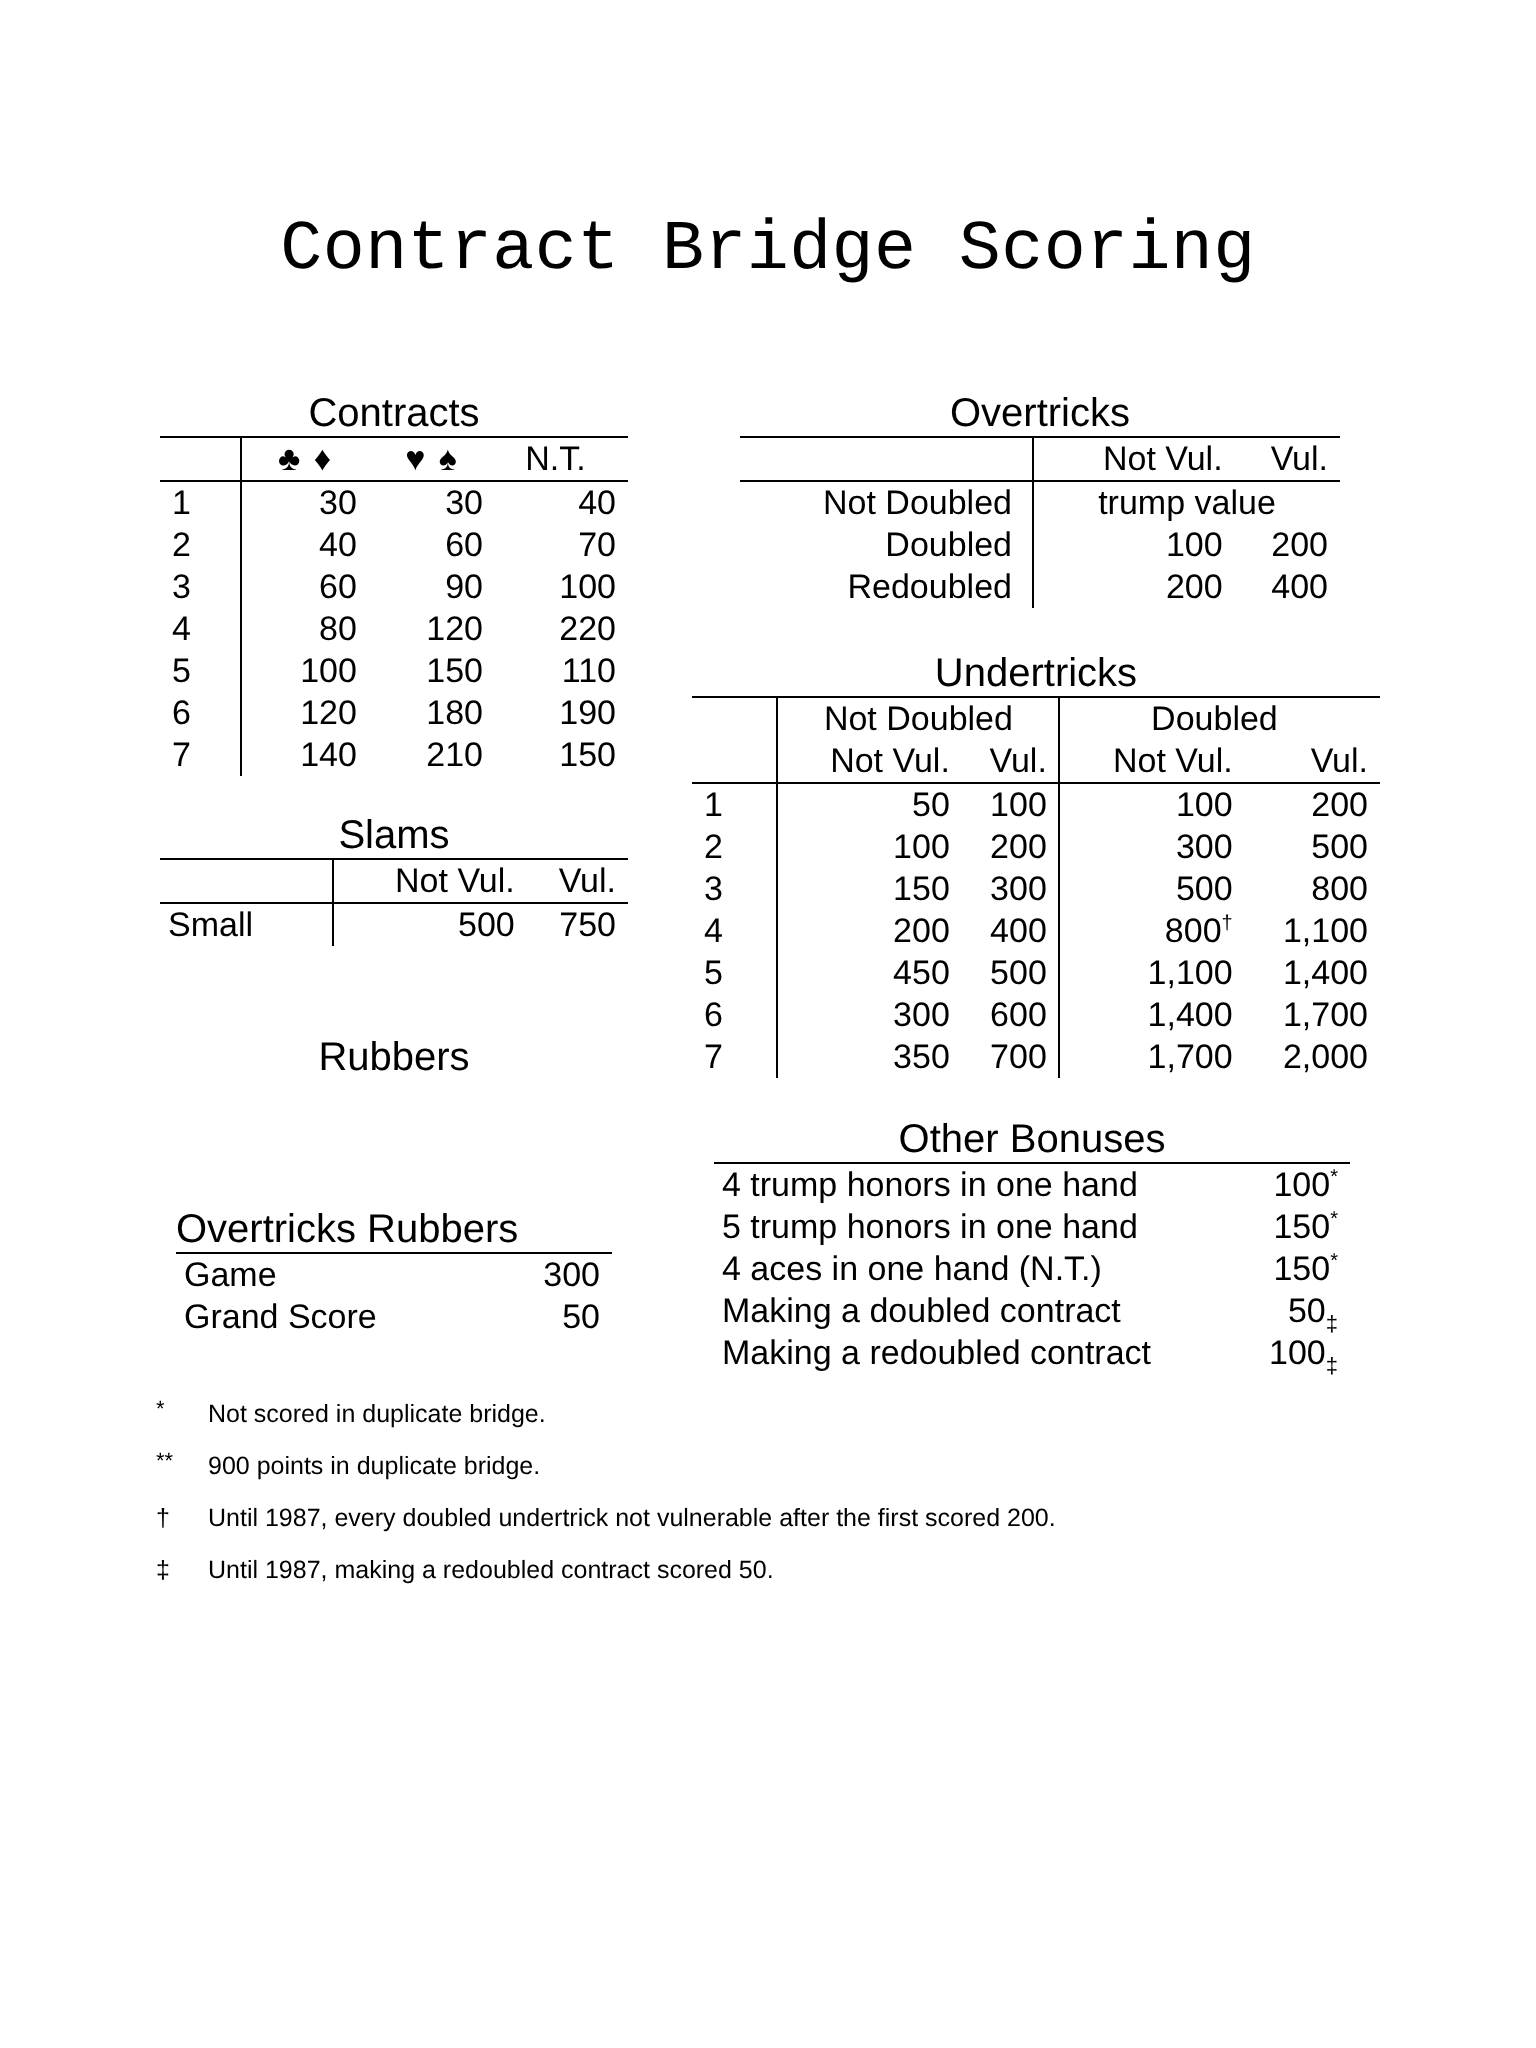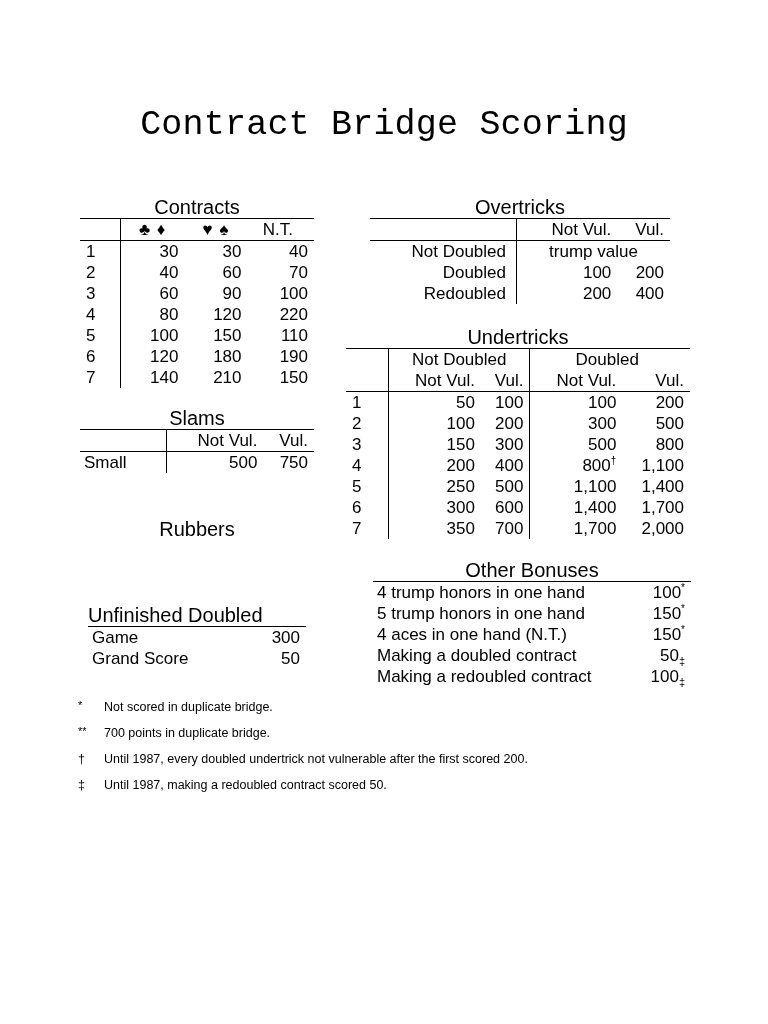--- a/index.html
+++ b/index.html
@@ -199,21 +199,21 @@
       </tr>
     </tbody>
       </table>
   </div>
 
   <div class="block" style="left:88px; top:518px; width:218px;">
     <div class="block-title">Rubbers</div>
   </div>
 
   <div class="block" style="left:88px; top:604px; width:218px;">
-    <div class="block-title left">Unfinished Doubled</div>
+    <div class="block-title left">Overtricks Rubbers</div>
     <table class="sc">
       <tbody>
           <tr class="rule-top">
         <td class="lbl-l">Game</td>
         <td class="num">300</td>
       </tr>
       <tr>
         <td class="lbl-l">Grand Score</td>
         <td class="num">50</td>
       </tr>
@@ -287,21 +287,21 @@
       </tr>
       <tr>
         <td class="lvl vrule-r">4</td>
         <td class="num">200</td>
         <td class="num vrule-r">400</td>
         <td class="num"><span>800</span><sup class="mk">†</sup></td>
         <td class="num">1,100</td>
       </tr>
       <tr>
         <td class="lvl vrule-r">5</td>
-        <td class="num">250</td>
+        <td class="num">450</td>
         <td class="num vrule-r">500</td>
         <td class="num"><span>1,100</span><sup class="mk"></sup></td>
         <td class="num">1,400</td>
       </tr>
       <tr>
         <td class="lvl vrule-r">6</td>
         <td class="num">300</td>
         <td class="num vrule-r">600</td>
         <td class="num"><span>1,400</span><sup class="mk"></sup></td>
         <td class="num">1,700</td>
@@ -310,21 +310,21 @@
         <td class="lvl vrule-r">7</td>
         <td class="num">350</td>
         <td class="num vrule-r">700</td>
         <td class="num"><span>1,700</span><sup class="mk"></sup></td>
         <td class="num">2,000</td>
       </tr>
     </tbody>
       </table>
   </div>
 
-  <div class="block" style="left:373px; top:559px; width:318px;">
+  <div class="block" style="left:357px; top:559px; width:318px;">
     <div class="block-title">Other Bonuses</div>
     <table class="sc">
       <tbody>
           <tr class="rule-top">
         <td class="lbl-l">4 trump honors in one hand</td>
         <td class="num"><span>100</span><sup class="mk">*</sup></td>
       </tr>
       <tr>
         <td class="lbl-l">5 trump honors in one hand</td>
         <td class="num"><span>150</span><sup class="mk">*</sup></td>
@@ -345,21 +345,21 @@
       </table>
   </div>
 
   <div class="footnotes">
     <div class="fn-row">
       <div class="fn-mark small">*</div>
       <div class="fn-text">Not scored in duplicate bridge.</div>
     </div>
     <div class="fn-row">
       <div class="fn-mark small">**</div>
-      <div class="fn-text">700 points in duplicate bridge.</div>
+      <div class="fn-text">900 points in duplicate bridge.</div>
     </div>
     <div class="fn-row">
       <div class="fn-mark">†</div>
       <div class="fn-text">Until 1987, every doubled undertrick not vulnerable after the first scored 200.</div>
     </div>
     <div class="fn-row">
       <div class="fn-mark">‡</div>
       <div class="fn-text">Until 1987, making a redoubled contract scored 50.</div>
     </div>
   </div>

